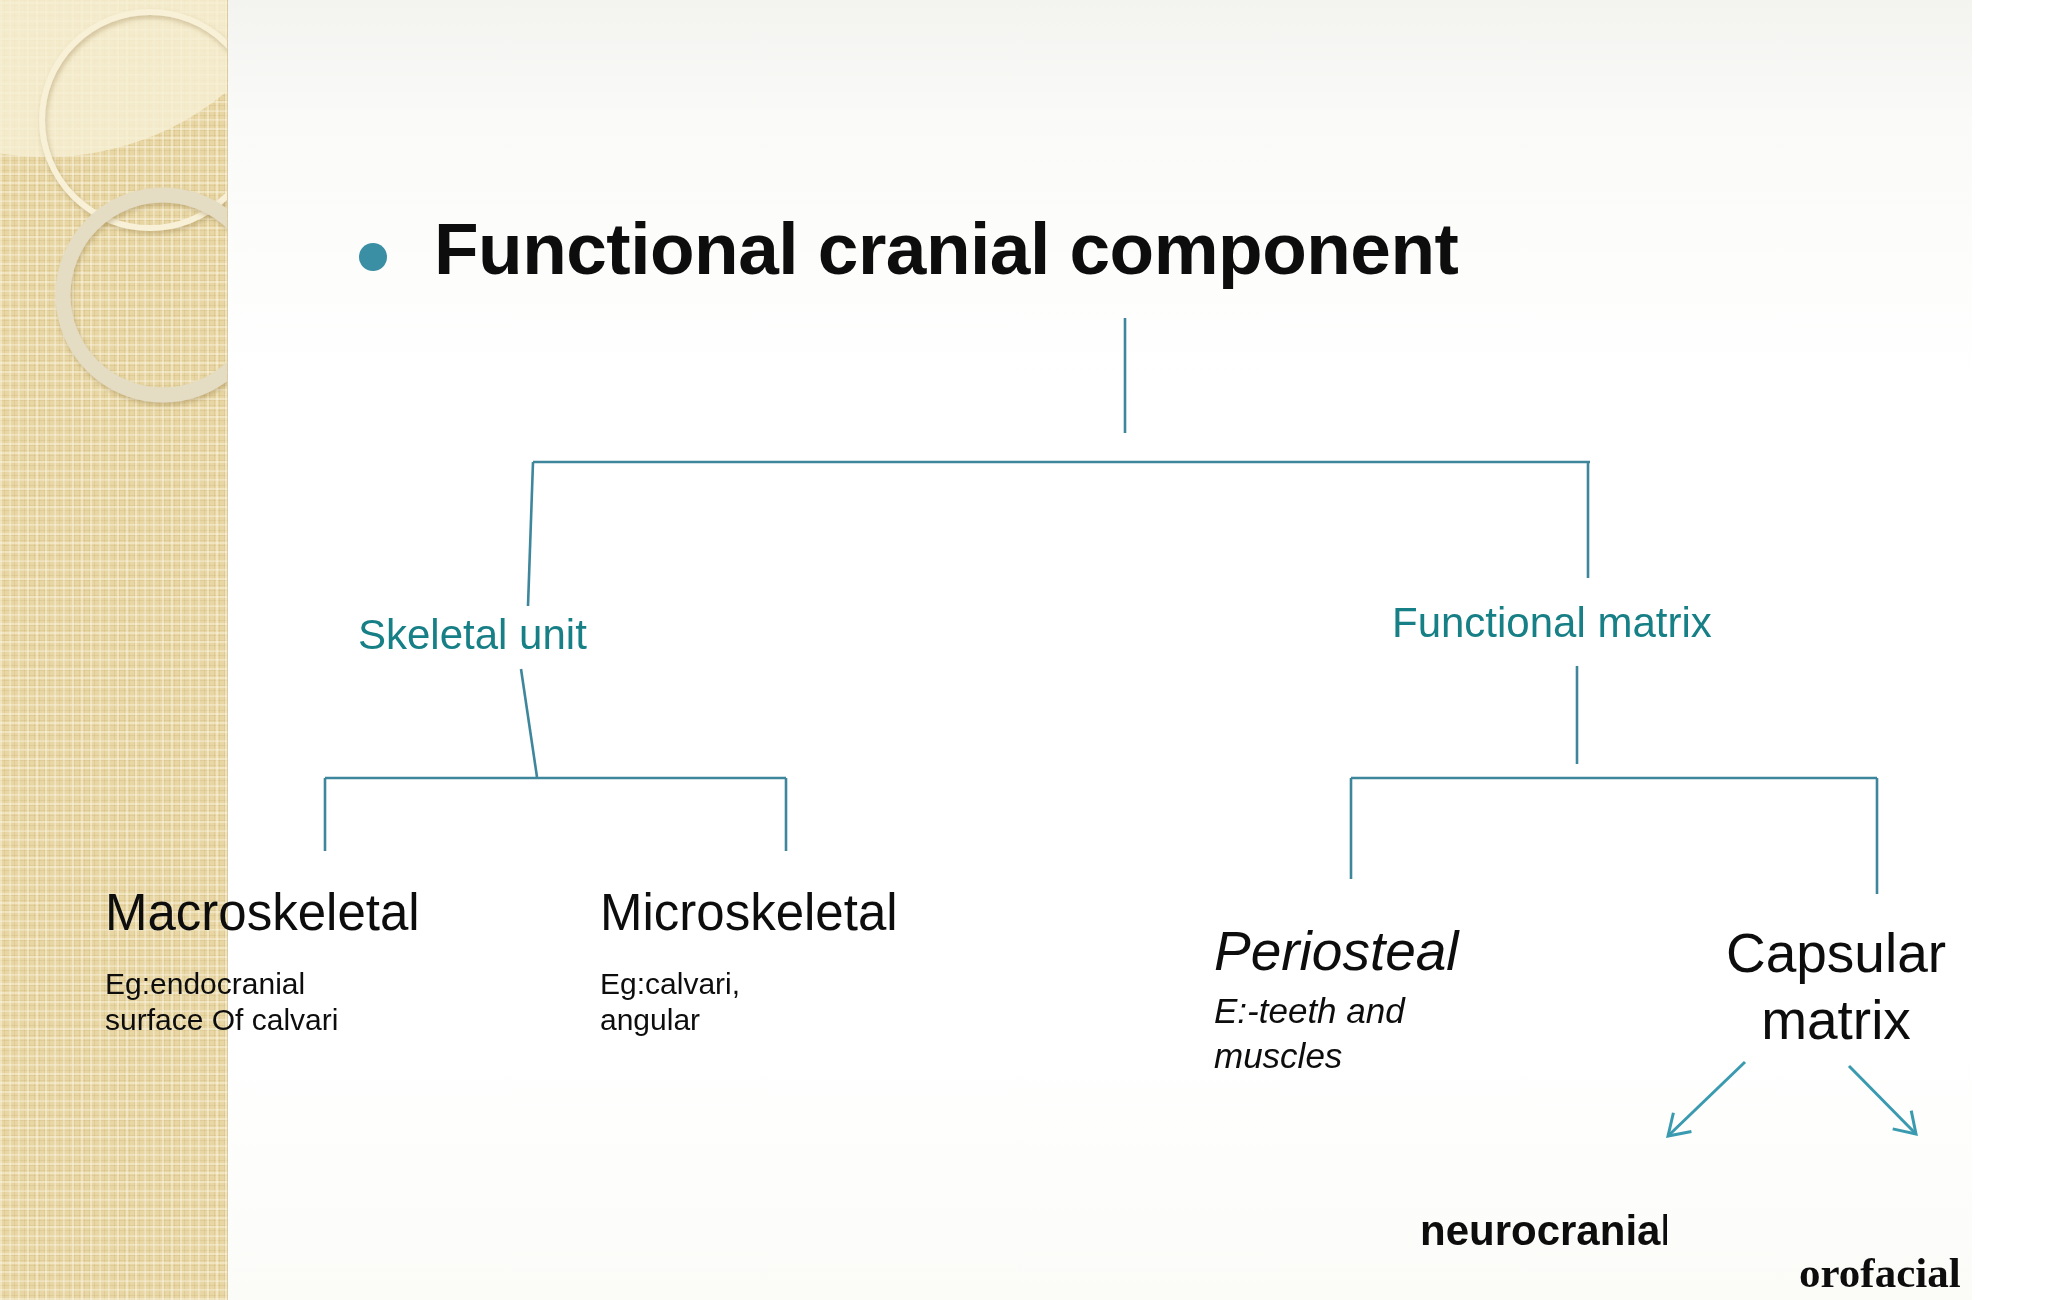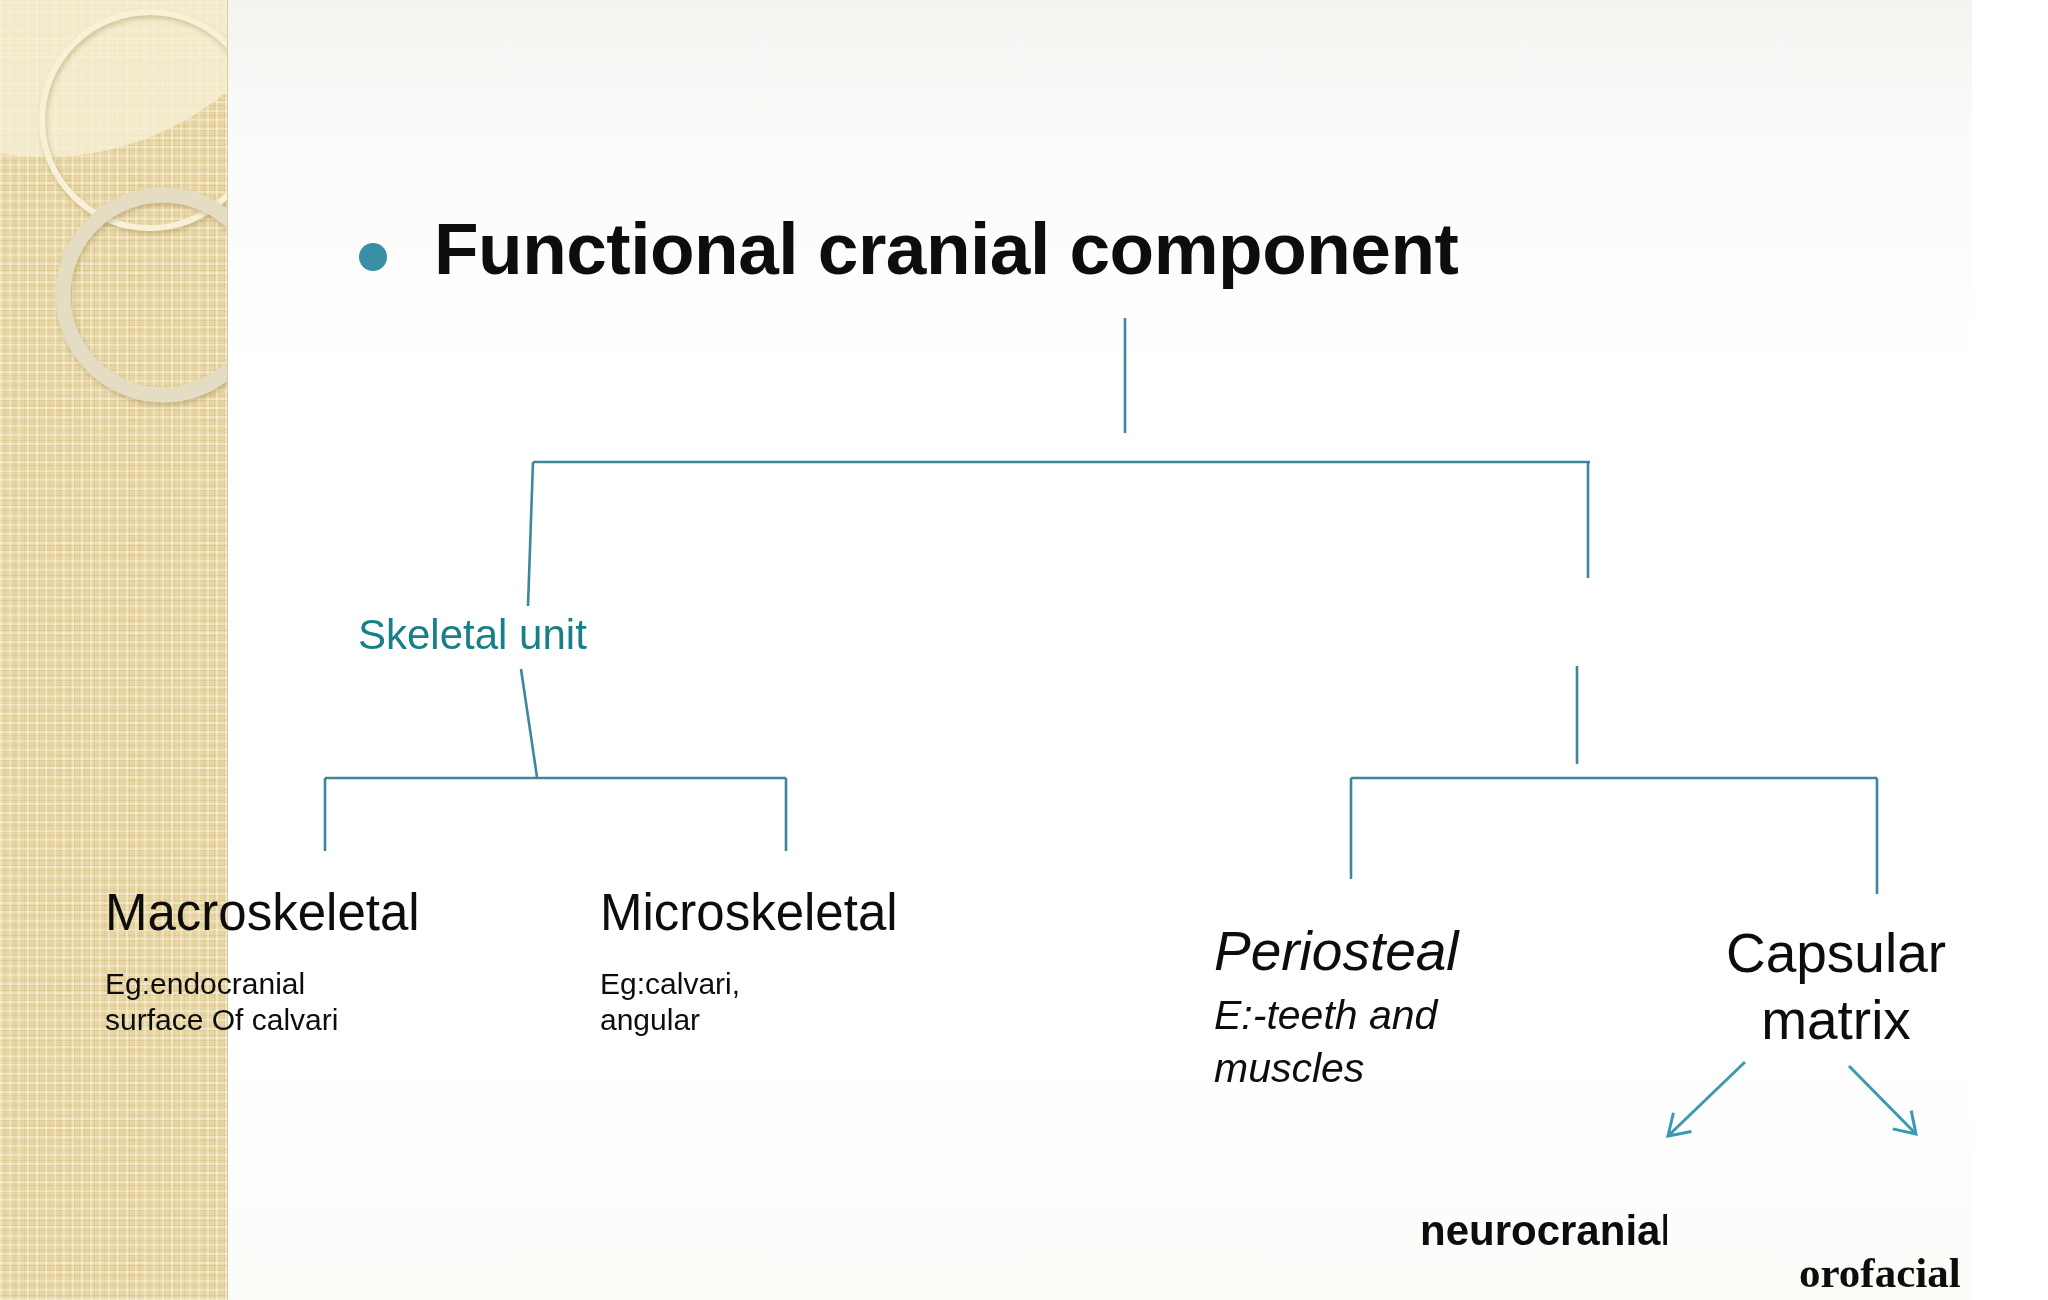--- a/index.html
+++ b/index.html
@@ -42,21 +42,21 @@
   .lbl-matrix{left:1392px;top:602px;}
   
   .node{position:absolute;color:#0d0d0d;}
   .node-title{font-size:51px;line-height:1.15;white-space:nowrap;}
   .node-desc{font-size:30px;line-height:1.2;white-space:nowrap;margin-top:23px;}
   .node-desc div{white-space:nowrap;}
   .node-macro{left:105px;top:884px;}
   .node-micro{left:600px;top:884px;}
   .node-perio{left:1214px;top:920px;font-style:italic;}
   .node-perio .node-title{font-size:55px;}
-  .node-perio .node-desc{font-size:41px;line-height:1.28;margin-top:6px;}
+  .node-perio .node-desc{font-size:35px;line-height:1.28;margin-top:6px;}
   .node-capsular{left:1690px;top:920px;width:292px;text-align:center;}
   .node-capsular .node-title{font-size:55px;line-height:1.22;}
   
   .lbl-neuro{
     position:absolute;left:1420px;top:1210px;font-size:42px;line-height:1;
     color:#0d0d0d;white-space:nowrap;
   }
   .lbl-neuro .b{font-weight:bold;}
   .lbl-oro{
     position:absolute;left:1799px;top:1212px;font-size:43px;line-height:1;
@@ -105,20 +105,21 @@
     <g stroke="#3a9ab0" stroke-width="3" fill="none">
       <line x1="1745" y1="1062" x2="1668" y2="1136" marker-end="url(#arrowV)"></line>
       <line x1="1849" y1="1066" x2="1916" y2="1134" marker-end="url(#arrowV)"></line>
     </g>
   </svg>
 
   <span class="bullet"></span>
   <h1 class="title">Functional cranial component</h1>
 
   <div class="teal-label lbl-skeletal">Skeletal unit</div>
+  <div class="teal-label lbl-matrix">Functional matrix</div>
 
   <div class="node node-macro">
     <div class="node-title">Macroskeletal</div>
     <div class="node-desc">
       <div>Eg:endocranial</div>
       <div>surface Of calvari</div>
     </div>
   </div>
 
   <div class="node node-micro">

